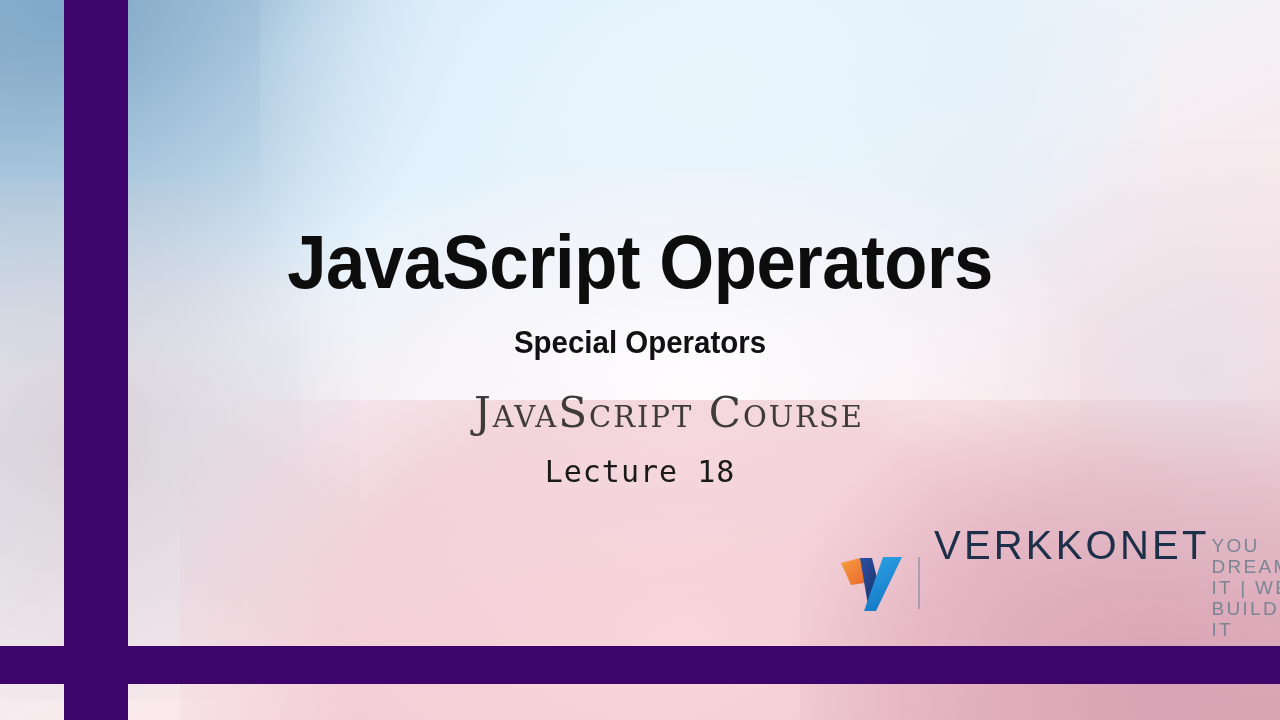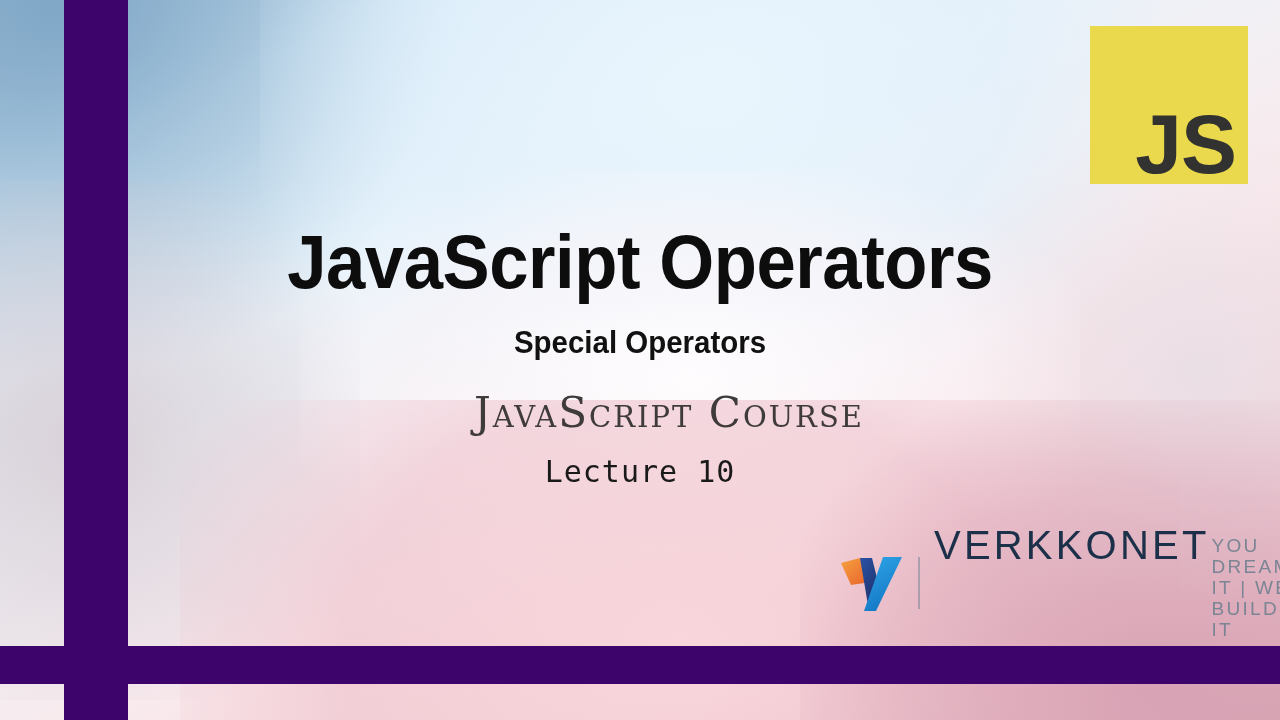--- a/index.html
+++ b/index.html
@@ -201,28 +201,25 @@
   <div class="bg-glow-topmid"></div>
   <div class="bg-glow-right"></div>
   <div class="bg-glow-left"></div>
   <div class="bg-glow-center"></div>
   <div class="bg-glow-bottom"></div>
   <div class="bg-glow-bottomright"></div>
 
   <div class="bar-vertical" style="background: rgb(61, 4, 107);"></div>
   <div class="bar-horizontal" style="background: rgb(61, 4, 107);"></div>
 
-  <div class="js-badge" style="background: rgb(234, 217, 76);">
-    <span class="js-badge-text" style="color: rgb(50, 51, 48);">JS</span>
-  </div>
 
   <div class="title" style="color: rgb(13, 13, 13);">JavaScript Operators</div>
   <div class="subtitle" style="color: rgb(17, 17, 17);">Special Operators</div>
   <div class="course" style="color: rgb(63, 59, 59);">JavaScript Course</div>
-  <div class="lecture" style="color: rgb(26, 26, 26);">Lecture 10</div>
+  <div class="lecture" style="color: rgb(26, 26, 26);">Lecture 18</div>
 
   <div class="logo">
     <svg class="logo-mark" viewBox="0 0 68 68">
       <defs>
         <linearGradient id="gOrange" x1="0" y1="0" x2="1" y2="1">
           <stop offset="0%" stop-color="#f5a03f"></stop>
           <stop offset="100%" stop-color="#e8622c"></stop>
         </linearGradient>
         <linearGradient id="gNavy" x1="0.2" y1="0" x2="0.8" y2="1">
           <stop offset="0%" stop-color="#2b4fa0"></stop>

